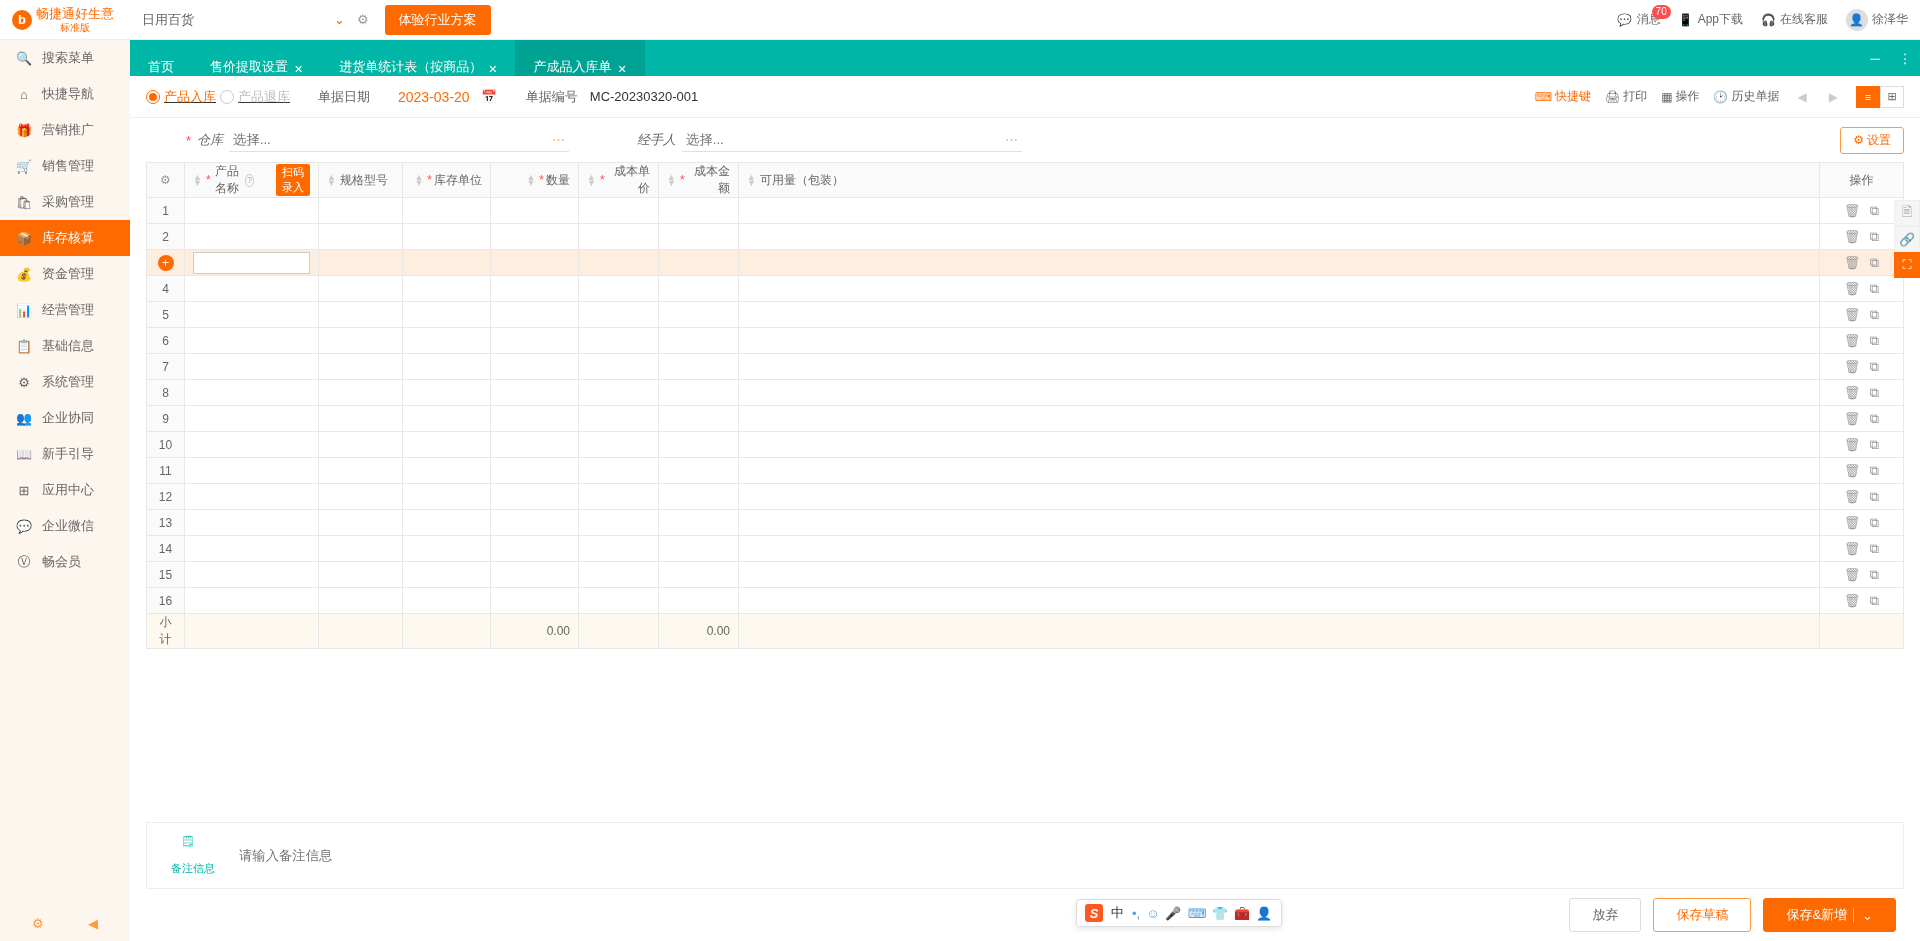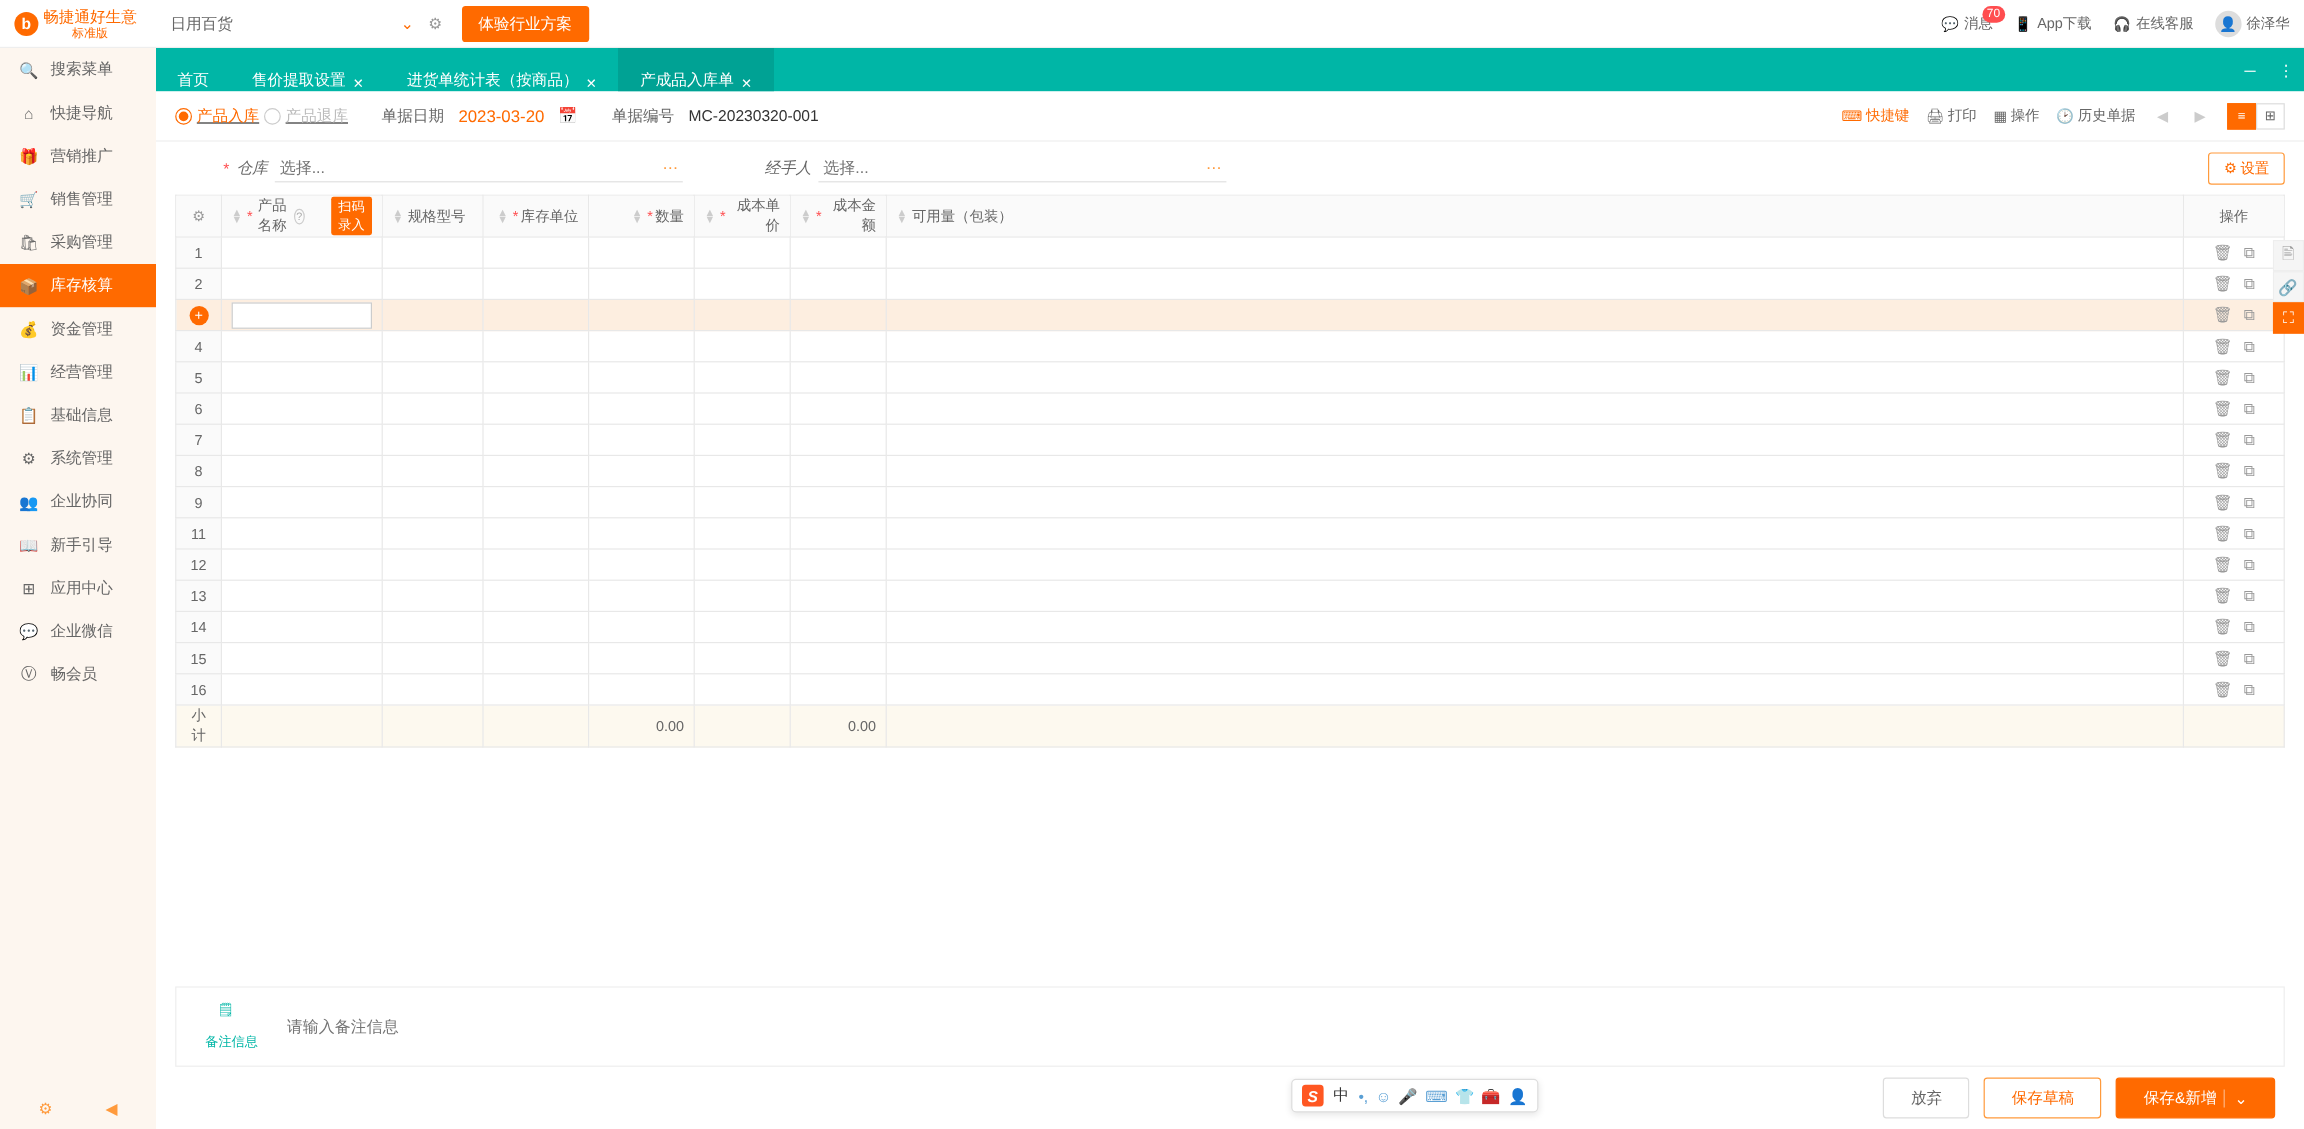--- a/index.html
+++ b/index.html
@@ -3,21 +3,21 @@
 <meta charset="utf-8">
 <style>
 * { margin: 0; padding: 0; box-sizing: border-box; }
 body { font-family: "Microsoft YaHei", -apple-system, sans-serif; font-size: 13px; color: #333; background: #fff; overflow: hidden; }
 
 
 .top-header { height: 40px; display: flex; align-items: center; padding: 0 12px; border-bottom: 1px solid #eee; }
 .logo-area { display: flex; align-items: center; width: 118px; }
 .logo-icon { width: 20px; height: 20px; background: #ff6a00; border-radius: 50%; display: flex; align-items: center; justify-content: center; color: #fff; font-weight: bold; margin-right: 4px; }
 .logo-text { font-size: 13px; color: #ff6a00; font-weight: 500; }
-.logo-sub { font-size: 10px; color: #ff6a00; margin-left: 24px; margin-top: -2px; }
+.logo-sub { font-size: 10px; color: #ff6a00; margin-top: -2px; text-align: center; }
 .logo-wrap { display: flex; flex-direction: column; }
 .shop-select { margin-left: 12px; color: #666; display: flex; align-items: center; gap: 140px; }
 .shop-arrow { color: #ff6a00; }
 .gear-btn { margin-left: 12px; color: #999; cursor: pointer; }
 .try-btn { margin-left: 16px; background: #ff6a00; color: #fff; padding: 6px 14px; border-radius: 3px; border: none; cursor: pointer; font-size: 13px; }
 .header-right { margin-left: auto; display: flex; align-items: center; gap: 18px; color: #666; font-size: 12px; }
 .header-right-item { display: flex; align-items: center; gap: 4px; cursor: pointer; position: relative; }
 .msg-badge { position: absolute; top: -6px; right: -10px; background: #ff4d4f; color: #fff; font-size: 10px; padding: 0 4px; border-radius: 8px; line-height: 14px; }
 .avatar { width: 22px; height: 22px; background: #ddd; border-radius: 50%; display: flex; align-items: center; justify-content: center; }
 
@@ -45,21 +45,21 @@
 
 .doc-header { height: 42px; display: flex; align-items: center; padding: 0 16px; border-bottom: 1px solid #eee; gap: 8px; }
 .radio-group { display: flex; gap: 4px; align-items: center; text-decoration: underline; }
 .radio-item { display: flex; align-items: center; gap: 4px; cursor: pointer; }
 .radio-circle { width: 14px; height: 14px; border-radius: 50%; border: 1px solid #ccc; display: flex; align-items: center; justify-content: center; }
 .radio-circle.checked { border-color: #ff6a00; }
 .radio-dot { width: 8px; height: 8px; border-radius: 50%; background: #ff6a00; }
 .radio-label.active { color: #ff6a00; }
 .radio-label.inactive { color: #bbb; }
 .doc-field-label { color: #666; margin-left: 20px; }
-.doc-date { color: #ff6a00; font-size: 14px; margin-left: 4px; }
+.doc-date { color: #ff6a00; font-size: 14px; margin-left: 20px; }
 .date-icon { color: #ff9a3c; margin-left: 4px; }
 .doc-no { color: #333; margin-left: 4px; }
 .doc-toolbar { margin-left: auto; display: flex; align-items: center; gap: 14px; color: #666; font-size: 12px; }
 .doc-tool { display: flex; align-items: center; gap: 3px; cursor: pointer; }
 .doc-tool.orange { color: #ff6a00; }
 .view-toggle { display: flex; gap: 0; }
 .view-btn { width: 24px; height: 22px; border: 1px solid #ddd; display: flex; align-items: center; justify-content: center; cursor: pointer; font-size: 11px; }
 .view-btn.active { background: #ff6a00; color: #fff; border-color: #ff6a00; }
 .nav-arrow { color: #ccc; cursor: pointer; padding: 0 4px; }
 
@@ -511,20 +511,34 @@
     <td class="col-qty"></td>
     <td class="col-price"></td>
     <td class="col-amt"></td>
     <td class="col-avail"></td>
     <td class="col-ops">
       <span class="op-icon">🗑</span>
       <span class="op-icon">⧉</span>
     </td>
             </tr>
             <tr>
+    <td class="col-num">10</td>
+    <td class="col-name"></td>
+    <td class="col-spec"></td>
+    <td class="col-unit"></td>
+    <td class="col-qty"></td>
+    <td class="col-price"></td>
+    <td class="col-amt"></td>
+    <td class="col-avail"></td>
+    <td class="col-ops">
+      <span class="op-icon">🗑</span>
+      <span class="op-icon">⧉</span>
+    </td>
+            </tr>
+            <tr>
     <td class="col-num">11</td>
     <td class="col-name"></td>
     <td class="col-spec"></td>
     <td class="col-unit"></td>
     <td class="col-qty"></td>
     <td class="col-price"></td>
     <td class="col-amt"></td>
     <td class="col-avail"></td>
     <td class="col-ops">
       <span class="op-icon">🗑</span>

